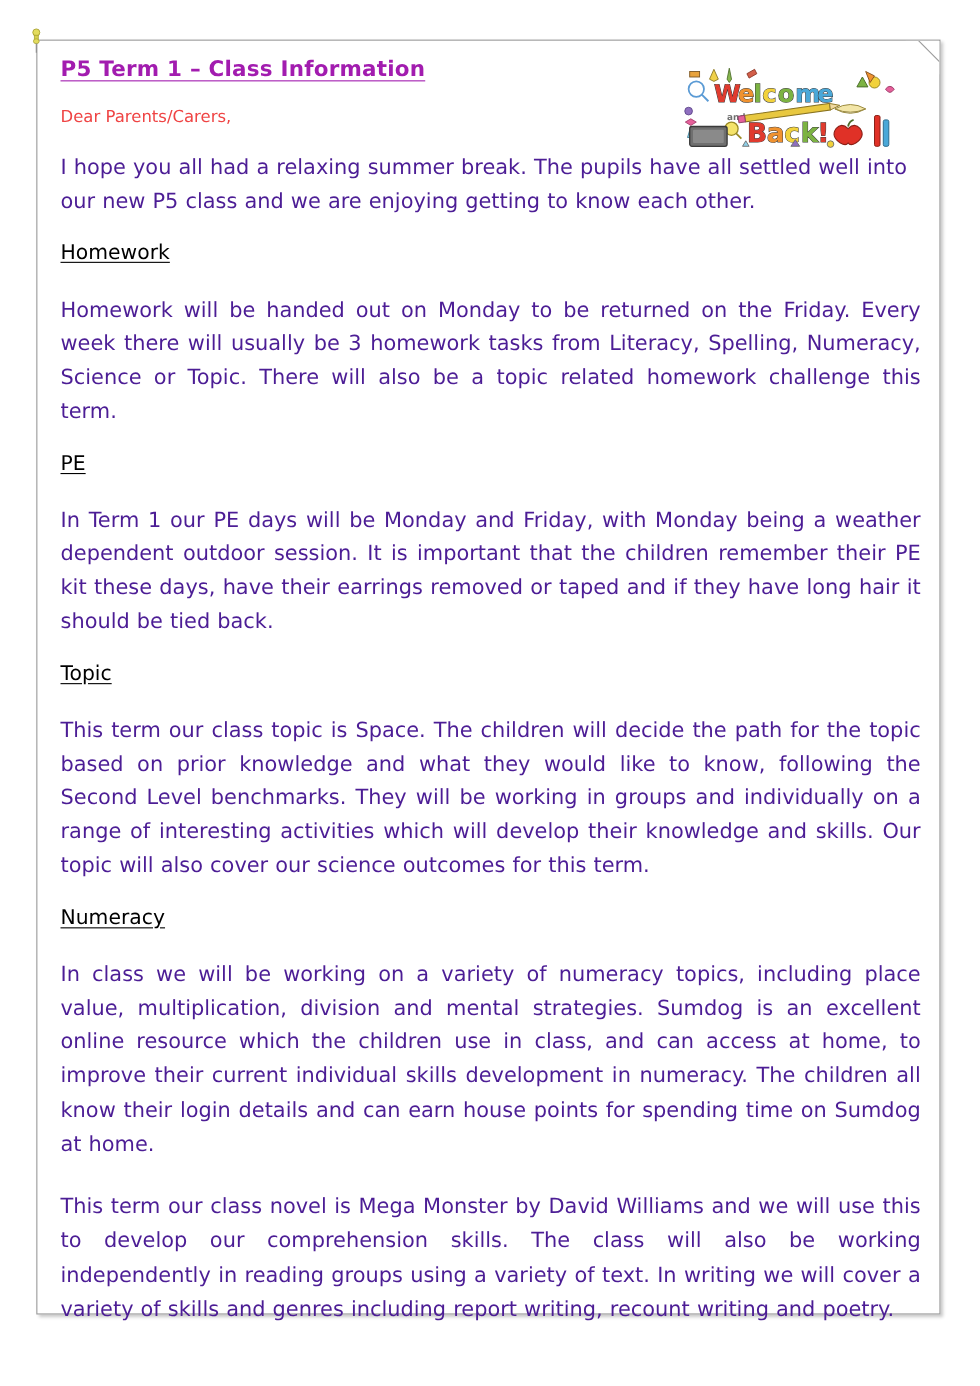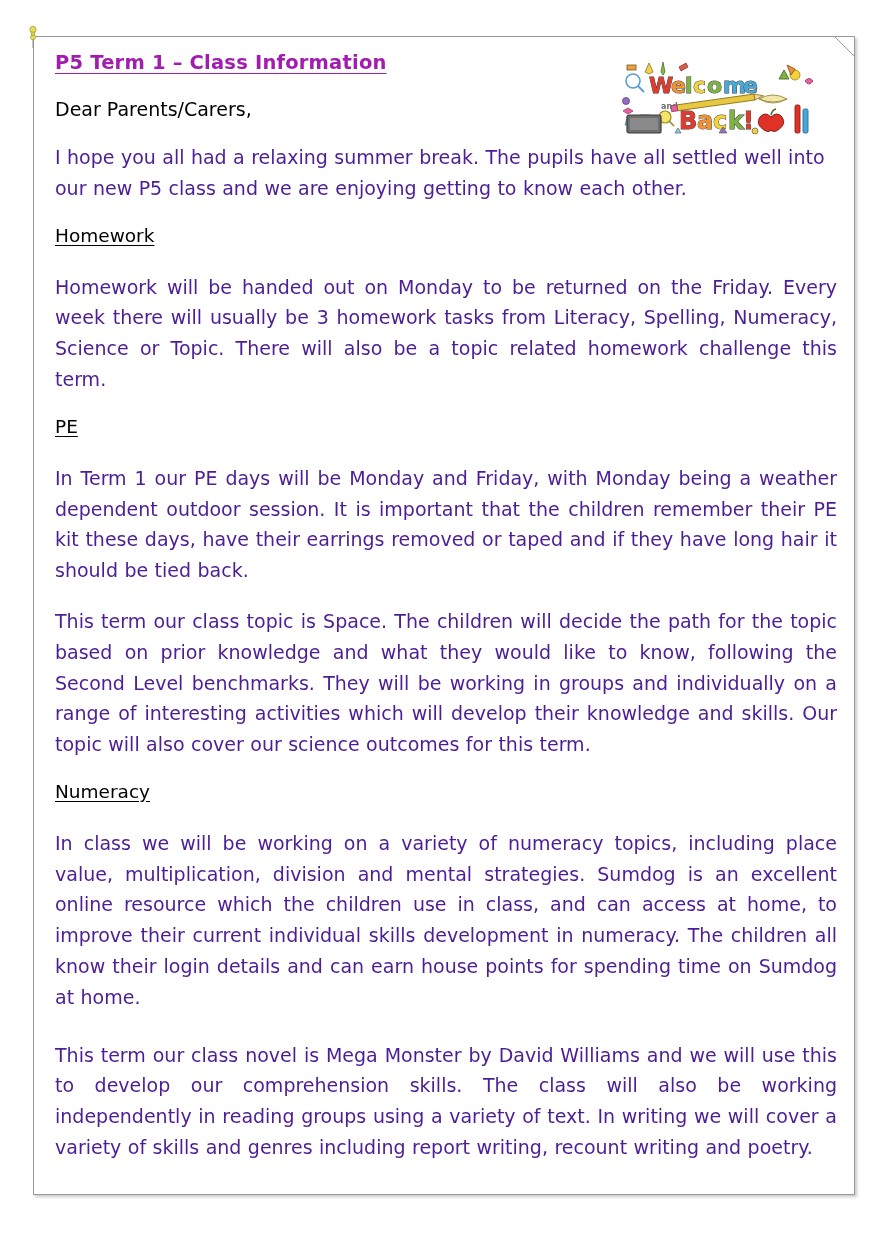--- a/index.html
+++ b/index.html
@@ -60,22 +60,22 @@
     font-weight: bold;
     color: #a21caf;
     text-decoration: underline;
     text-underline-offset: 4px;
     letter-spacing: 0.2px;
     margin: 0 0 22px 0;
     line-height: 1.25;
   }
 
   .salutation {
-    font-size: 19px;
-    color: #000000;
+    font-size: 15px;
+    color: #ef4444;
     margin: 0 0 20px 0;
     line-height: 1.3;
   }
 
   h2.section-heading {
     font-size: 18.5px;
     font-weight: normal;
     color: #000;
     text-decoration: underline;
     text-underline-offset: 3px;
@@ -210,20 +210,23 @@
     <div class="heading-wrap">
       <h2 class="section-heading">Homework</h2>
     </div>
     <p class="body-para">Homework will be handed out on Monday to be returned on the Friday.  Every week there will usually be 3 homework tasks from Literacy, Spelling, Numeracy, Science or Topic. There will also be a topic related homework challenge this term.</p>
 
     <div class="heading-wrap">
       <h2 class="section-heading">PE</h2>
     </div>
     <p class="body-para">In Term 1 our PE days will be Monday and Friday, with Monday being a weather dependent outdoor session.  It is important that the children remember their PE kit these days, have their earrings removed or taped and if they have long hair it should be tied back.</p>
 
+    <div class="heading-wrap">
+      <h2 class="section-heading">Topic</h2>
+    </div>
     <p class="body-para">This term our class topic is Space.  The children will decide the path for the topic based on prior knowledge and what they would like to know, following the Second Level benchmarks.  They will be working in groups and individually on a range of interesting activities which will develop their knowledge and skills.  Our topic will also cover our science outcomes for this term.</p>
 
     <div class="heading-wrap">
       <h2 class="section-heading">Numeracy</h2>
     </div>
     <p class="body-para">In class we will be working on a variety of numeracy topics, including place value, multiplication, division and mental strategies. Sumdog is an excellent online resource which the children use in class, and can access at home, to improve their current individual skills development in numeracy.  The children all know their login details and can earn house points for spending time on Sumdog at home.</p>
 
     <p class="body-para last">This term our class novel is Mega Monster by David Williams and we will use this to develop our comprehension skills.  The class will also be working independently in reading groups using a variety of text.  In writing we will cover a variety of skills and genres including report writing, recount writing and poetry.</p>
 
   </div>

